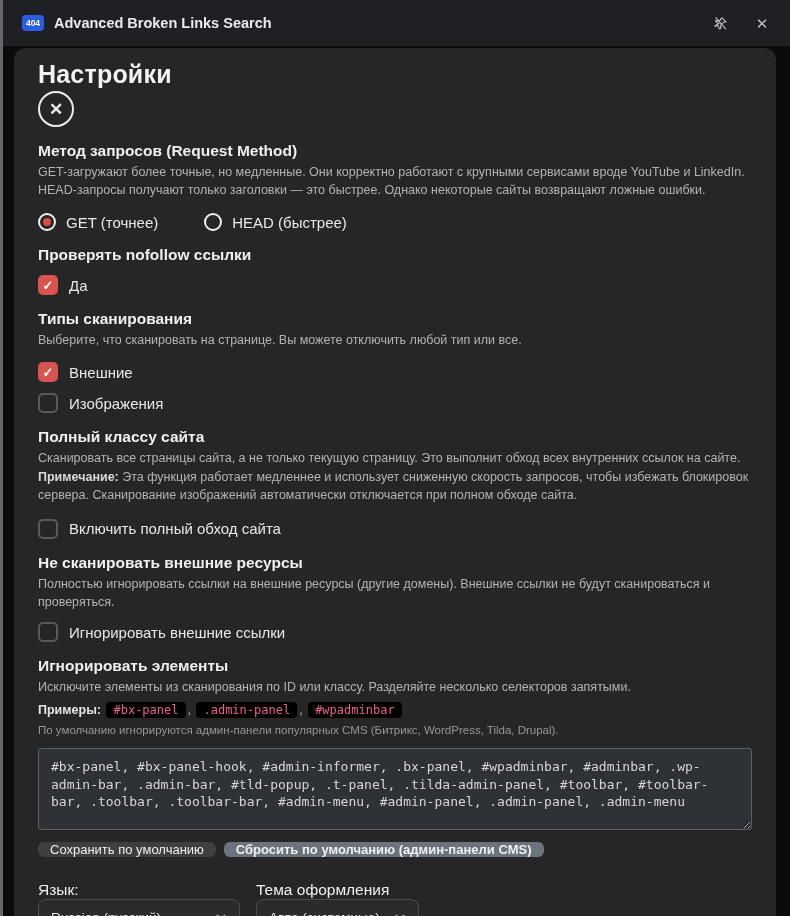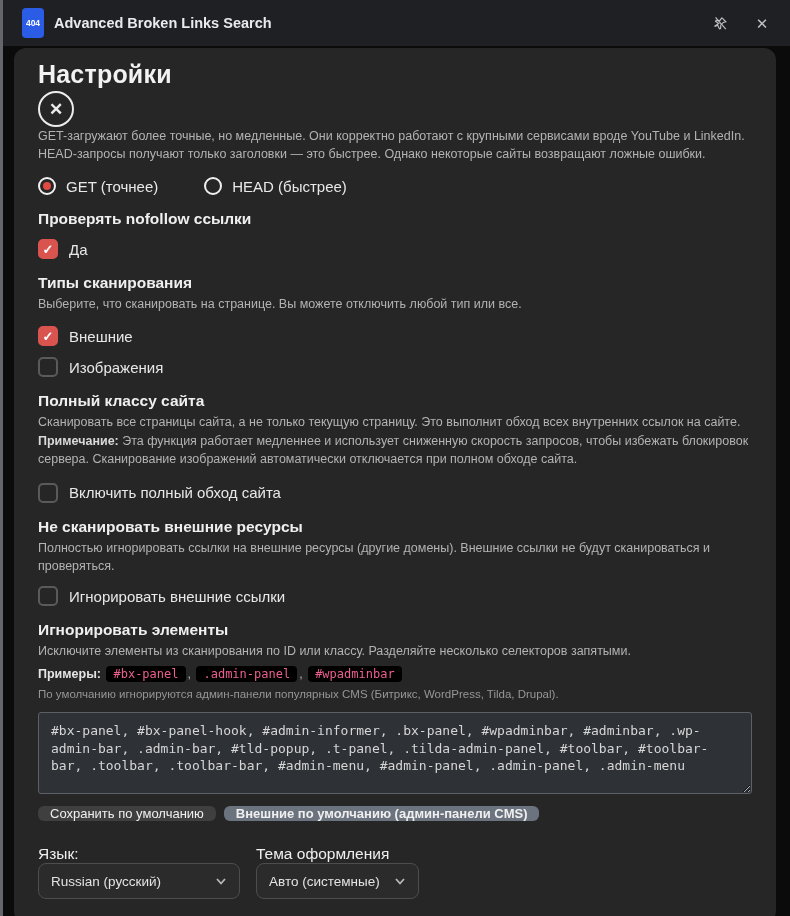--- a/index.html
+++ b/index.html
@@ -13,21 +13,21 @@
   .page-edge {
     position:absolute; left:0; top:0; width:3px; height:916px;
     background:#63666a; z-index:50;
   }
   
   .titlebar {
     height:46px; background:#1f2023; display:flex; align-items:center;
     padding:0 18px 0 22px; gap:10px;
   }
   .badge-404 {
-    width:22px; height:30px; border-radius:4px; background:#2b5ce6;
+    width:22px; height:16px; border-radius:4px; background:#2b5ce6;
     color:#fff; font-size:8.5px; font-weight:bold;
     display:flex; align-items:center; justify-content:center; flex:0 0 auto;
   }
   .titlebar-title { font-size:14.5px; font-weight:bold; color:#e8eaed; flex:1; }
   .titlebar-actions { display:flex; align-items:center; gap:22px; }
   .icon-btn { width:20px; height:20px; display:flex; align-items:center; justify-content:center; cursor:pointer; }
   .pin-svg { width:17px; height:17px; }
   .x-glyph { color:#bdc1c6; font-size:15px; line-height:1; }
 
   
@@ -134,20 +134,21 @@
 <div class="panel">
 
   <div class="panel-head">
     <div class="panel-title">Настройки</div>
     <div class="circle-close">
       <span>✕</span>
     </div>
   </div>
 
   
+  <h2 class="sec">Метод запросов (Request Method)</h2>
   <div class="desc">GET-загружают более точные, но медленные. Они корректно работают с крупными сервисами вроде YouTube и LinkedIn. HEAD-запросы получают только заголовки — это быстрее. Однако некоторые сайты возвращают ложные ошибки.</div>
   <div class="radio-row">
     <div class="radio-opt selected">
       <span class="radio-circ">
           <span class="dot"></span>
         </span>
       <span class="radio-label">GET (точнее)</span>
     </div>
     <div class="radio-opt">
       <span class="radio-circ">
@@ -203,21 +204,21 @@
     <span class="chip">#bx-panel</span><span class="sep">,</span>
     <span class="chip">.admin-panel</span><span class="sep">,</span>
     <span class="chip">#wpadminbar</span>
   </div>
   <div class="muted-note">По умолчанию игнорируются админ-панели популярных CMS (Битрикс, WordPress, Tilda, Drupal).</div>
 
   <textarea class="selector-textarea" spellcheck="false" style="">#bx-panel, #bx-panel-hook, #admin-informer, .bx-panel, #wpadminbar, #adminbar, .wp-admin-bar, .admin-bar, #tld-popup, .t-panel, .tilda-admin-panel, #toolbar, #toolbar-bar, .toolbar, .toolbar-bar, #admin-menu, #admin-panel, .admin-panel, .admin-menu</textarea>
 
   <div class="btn-row">
     <button class="btn btn-dark">Сохранить по умолчанию</button>
-    <button class="btn btn-slate">Внешние по умолчанию (админ-панели CMS)</button>
+    <button class="btn btn-slate">Сбросить по умолчанию (админ-панели CMS)</button>
   </div>
 
   
   <div class="pref-row">
     <div class="pref-col">
       <div class="pref-label">Язык:</div>
       <div class="select select-lang">
         <span class="select-value">Russian (русский)</span>
         <svg class="chev" viewBox="0 0 12 12" fill="none" stroke="#b8b8b8" stroke-width="1.8">
             <polyline points="2,4 6,8.5 10,4"></polyline>

